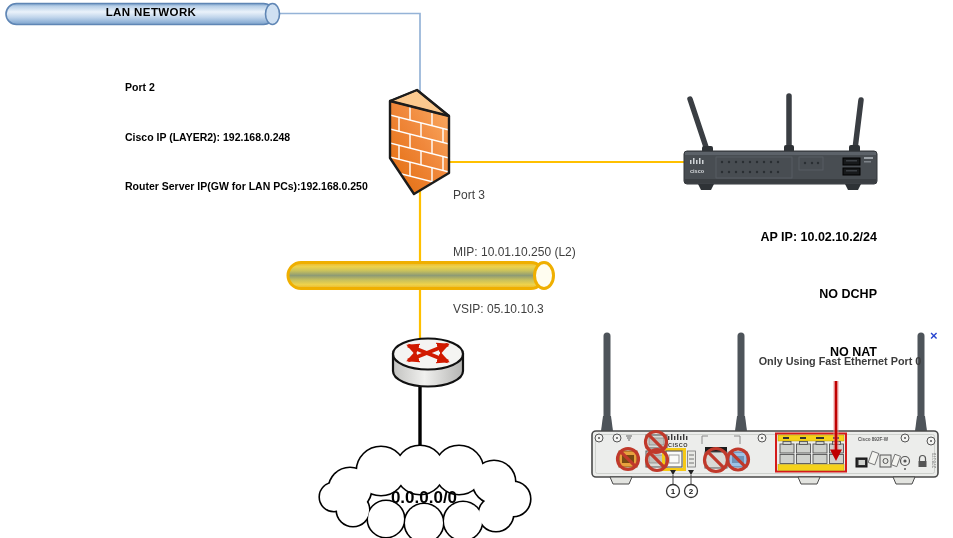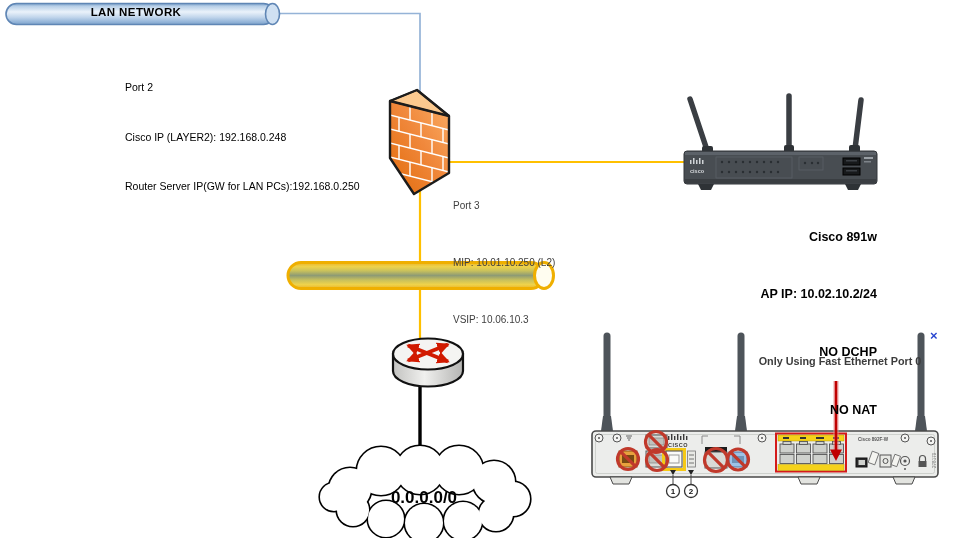--- a/index.html
+++ b/index.html
@@ -2,23 +2,23 @@
 <html><head>
 <meta charset="utf-8">
 <style>
   html,body{margin:0;padding:0;background:#ffffff;}
   #stage{
     position:relative;width:953px;height:538px;overflow:hidden;background:#ffffff;
     font-family:"Liberation Sans",sans-serif;
   }
   #shapes{position:absolute;left:0;top:0;}
   .txt{position:absolute;color:#000;white-space:pre;}
-  .lan-label{left:6px;top:6px;width:260px;text-align:center;font-size:11.5px;font-weight:bold;letter-spacing:.4px;}
-  .port2{left:125px;top:46px;font-size:10.5px;font-weight:normal;line-height:16.5px;}
-  .port3{left:453px;top:158px;font-size:10px;color:#3f3f3f;line-height:19px;}
+  .lan-label{left:21px;top:6px;width:260px;text-align:center;font-size:11.5px;font-weight:bold;letter-spacing:.4px;}
+  .port2{left:125px;top:46px;font-size:10.5px;font-weight:bold;line-height:16.5px;}
+  .port3{left:453px;top:148px;font-size:12px;color:#3f3f3f;line-height:19px;}
   .r891{right:76px;top:189px;text-align:right;font-size:12.5px;font-weight:bold;line-height:19.3px;}
   .rear-note{left:715px;top:355px;width:250px;text-align:center;font-size:10.8px;font-weight:bold;color:#3c3c3c;}
   .close-x{left:930px;top:328px;font-size:13px;font-weight:bold;color:#2947d0;cursor:default;}
   svg text{font-family:"Liberation Sans",sans-serif;}
 </style>
 </head>
 <body>
 
 <div id="stage">
 
@@ -346,25 +346,24 @@
 
 <div class="txt port2">
   <div>Port 2</div>
   <div>Cisco IP (LAYER2): 192.168.0.248</div>
   <div>Router Server IP(GW for LAN PCs):192.168.0.250</div>
 </div>
 
 <div class="txt port3">
   <div>Port 3</div>
   <div>MIP: 10.01.10.250 (L2)</div>
-  <div>VSIP: 10.06.10.3</div>
+  <div>VSIP: 05.10.10.3</div>
 </div>
 
 <div class="txt r891">
-  <div>Cisco 891w</div>
   <div>AP IP: 10.02.10.2/24</div>
   <div>NO DCHP</div>
   <div>NO NAT</div>
 </div>
 
 <div class="txt rear-note">Only Using Fast Ethernet Port 0</div>
 
 <div class="txt close-x">×</div>
 
 </div>

